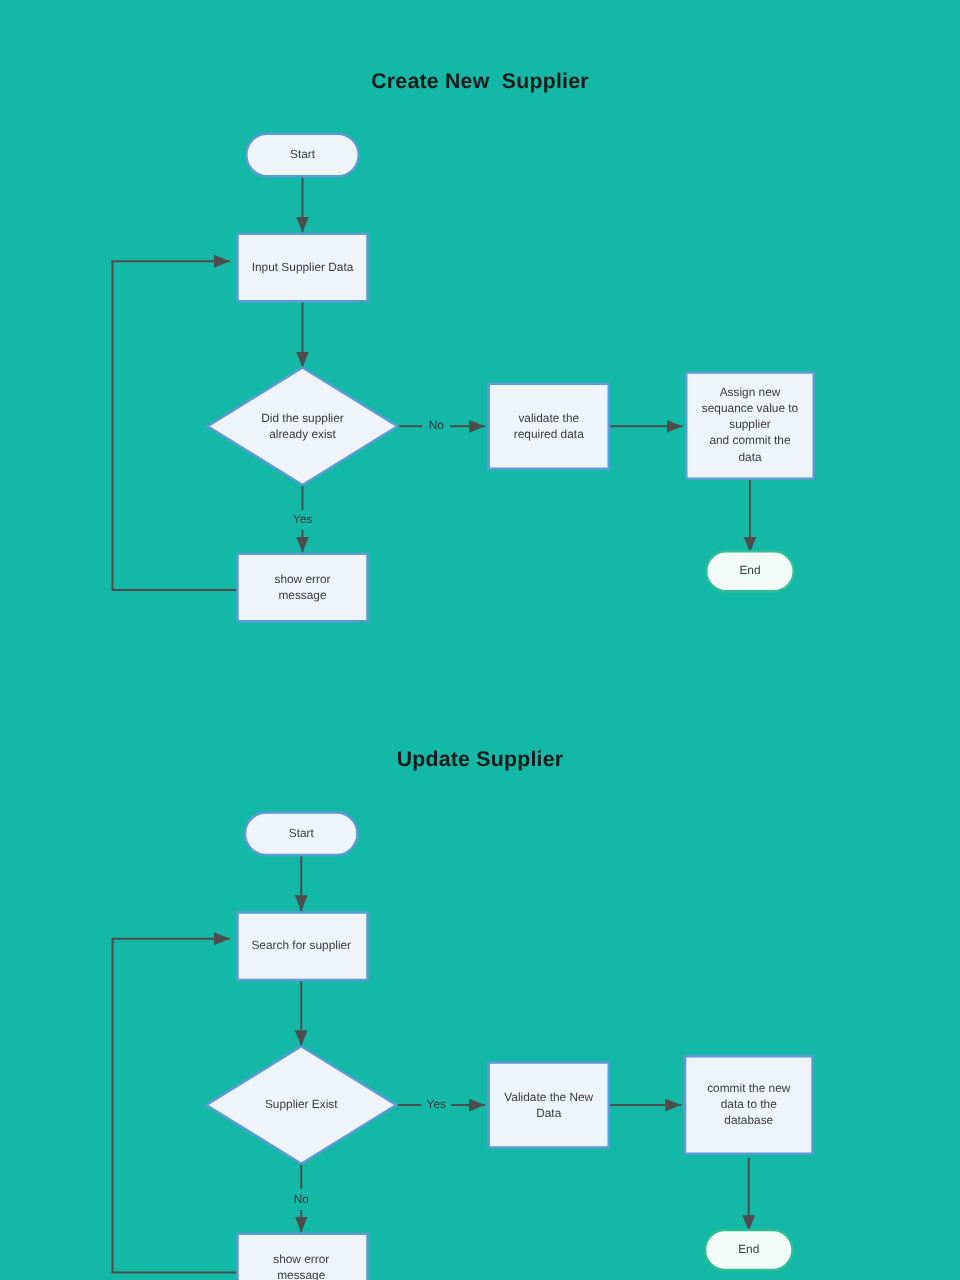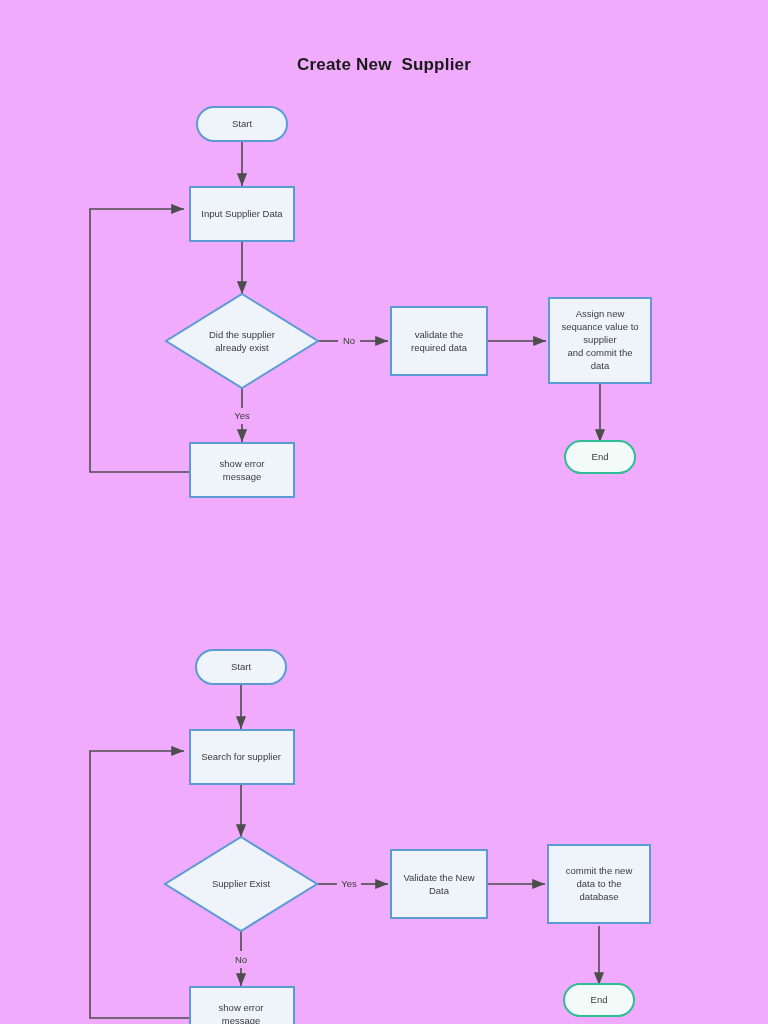--- a/index.html
+++ b/index.html
@@ -11,21 +11,21 @@
     width: 768px;
     height: 1024px;
     overflow: hidden;
     font-family: "Liberation Sans", sans-serif;
     color: #333333;
   }
   #canvas {
     position: relative;
     width: 768px;
     height: 1024px;
-    background: #f0abfc;
+    background: #14b8a6;
   }
   .diagram-title {
     position: absolute;
     width: 100%;
     text-align: center;
     font-family: "Liberation Sans", sans-serif;
     font-weight: bold;
     font-size: 17px;
     letter-spacing: 0.2px;
     color: #1a1a1a;
@@ -74,20 +74,21 @@
     fill: none;
   }
 </style>
 </head>
 <body>
 
 <div id="canvas">
 
   <div class="diagram-title" id="title-create">Create New  Supplier</div>
 
+  <div class="diagram-title" id="title-update">Update Supplier</div>
 
   <svg class="flow-layer" viewBox="0 0 768 1024">
     <defs>
       <marker id="arrow" markerWidth="9" markerHeight="9" refX="8" refY="3.2" orient="auto" markerUnits="strokeWidth">
         <path d="M0,0 L8,3.2 L0,6.4 z" fill="#4d4d4d"></path>
       </marker>
     </defs>
 
     <g>
 

